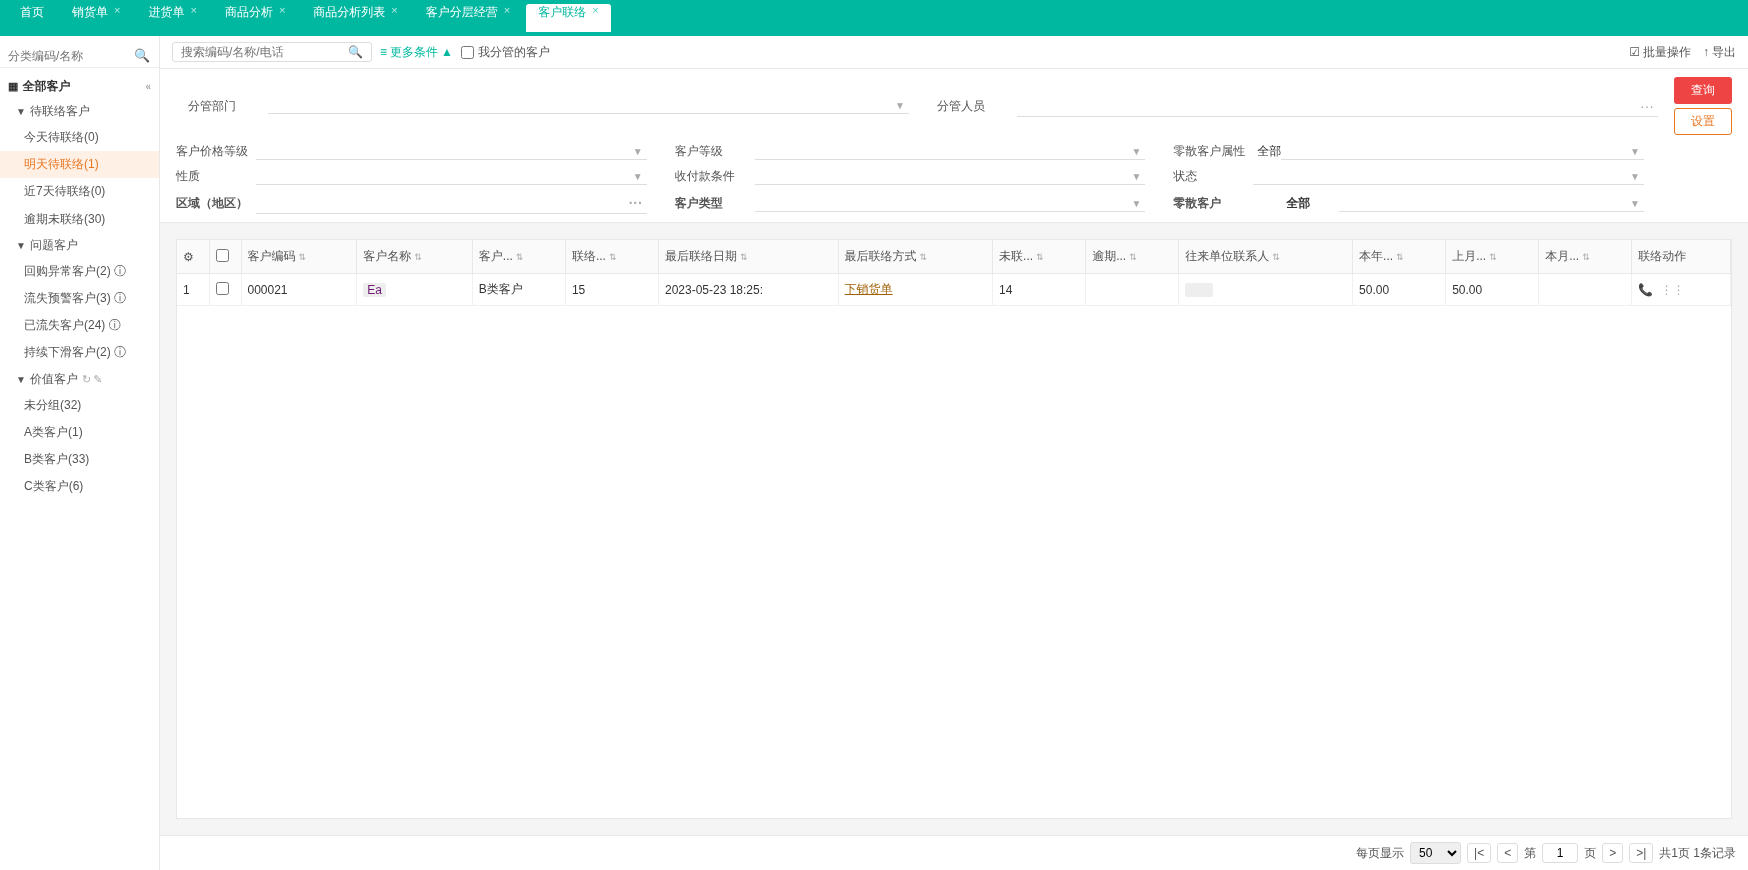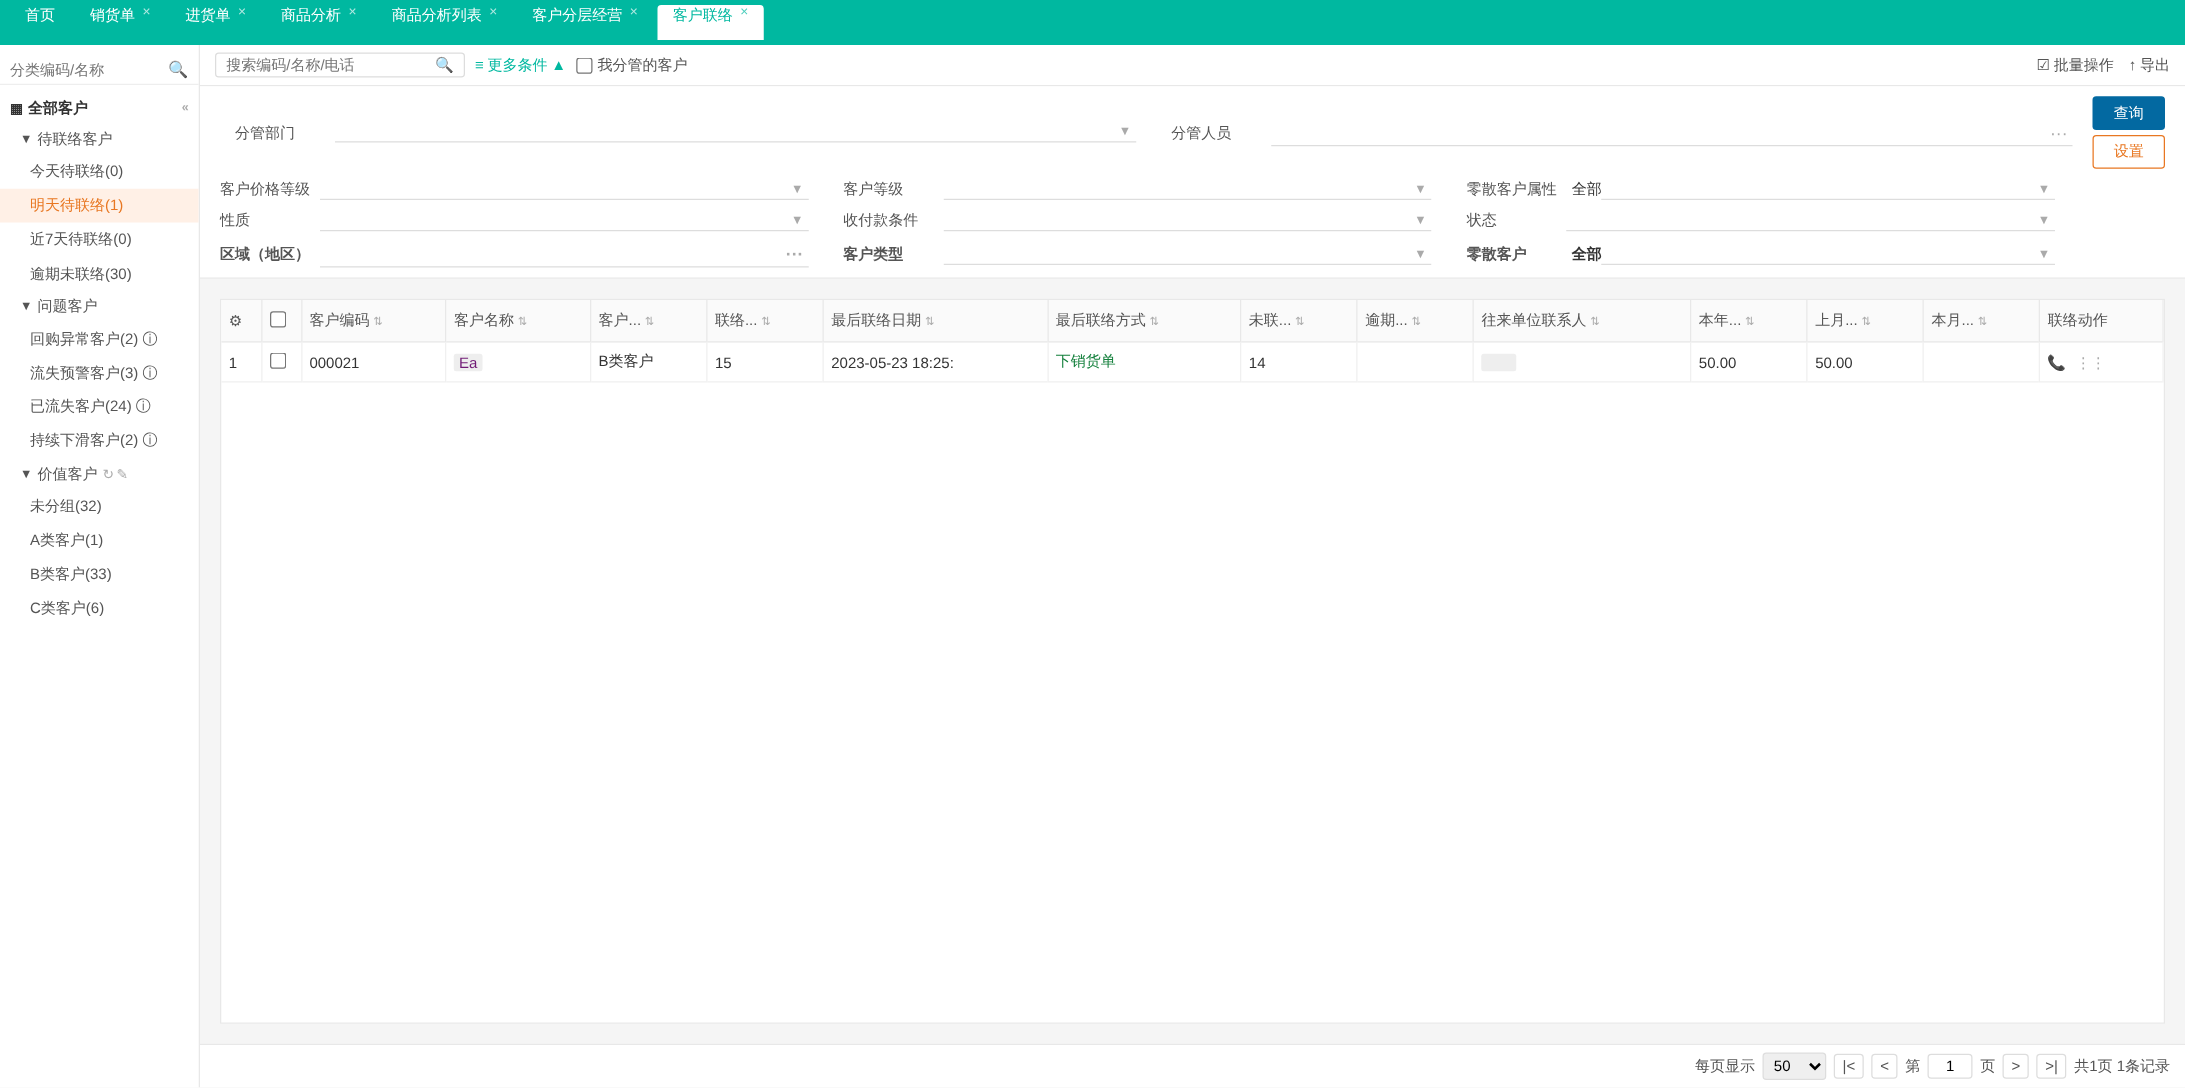--- a/index.html
+++ b/index.html
@@ -213,21 +213,21 @@
       align-items: center;
       border-bottom: 1px solid #ddd;
       padding: 2px 4px;
       cursor: pointer;
       font-size: 12px;
       color: #999;
       justify-content: flex-end;
     }
     .filter-select-dots .dots { color: #aaa; font-size: 14px; }
     .query-btn {
-      background: #0369a1;
+      background: #ef4444;
       color: #fff;
       border: none;
       border-radius: 3px;
       padding: 5px 16px;
       cursor: pointer;
       font-size: 12px;
       white-space: nowrap;
       font-family: Liberation Serif, serif;
     }
     .set-btn {
@@ -281,21 +281,21 @@
     thead th .sort-icon { color: #aaa; font-size: 9px; }
     tbody tr {
       border-bottom: 1px solid #f0f0f0;
     }
     tbody td {
       padding: 7px 6px;
       color: #333;
       white-space: nowrap;
       border-right: 1px solid #f0f0f0;
     }
-    .link-text { color: #15803d; cursor: pointer; }
+    .link-text { color: #a16207; cursor: pointer; text-decoration: underline; }
     .blurred { color: #701a75; background: #eee; border-radius: 2px; padding: 0 4px; }
 
     
     .pagination {
       display: flex;
       align-items: center;
       justify-content: flex-end;
       padding: 6px 12px;
       background: #fff;
       border-top: 1px solid #e8e8e8;
@@ -541,21 +541,21 @@
             <span class="dots">···</span>
           </div>
         </div>
         <div class="filter-field" style="margin-left:20px;">
           <span class="filter-label">客户类型</span>
           <div class="filter-select">
             <span></span>
             <span class="down-arrow">▼</span>
           </div>
         </div>
-        <div class="filter-field" style="margin-left:20px;">
+        <div class="filter-field" style="margin-left:20px;gap:29px;">
           <span class="filter-label">零散客户</span>
           <span style="color:#333;font-size:12px;margin-left:4px;">全部</span>
           <div class="filter-select" style="min-width:80px;">
             <span></span>
             <span class="down-arrow">▼</span>
           </div>
         </div>
         <div style="width:80px;"></div>
       </div>
     </div>

